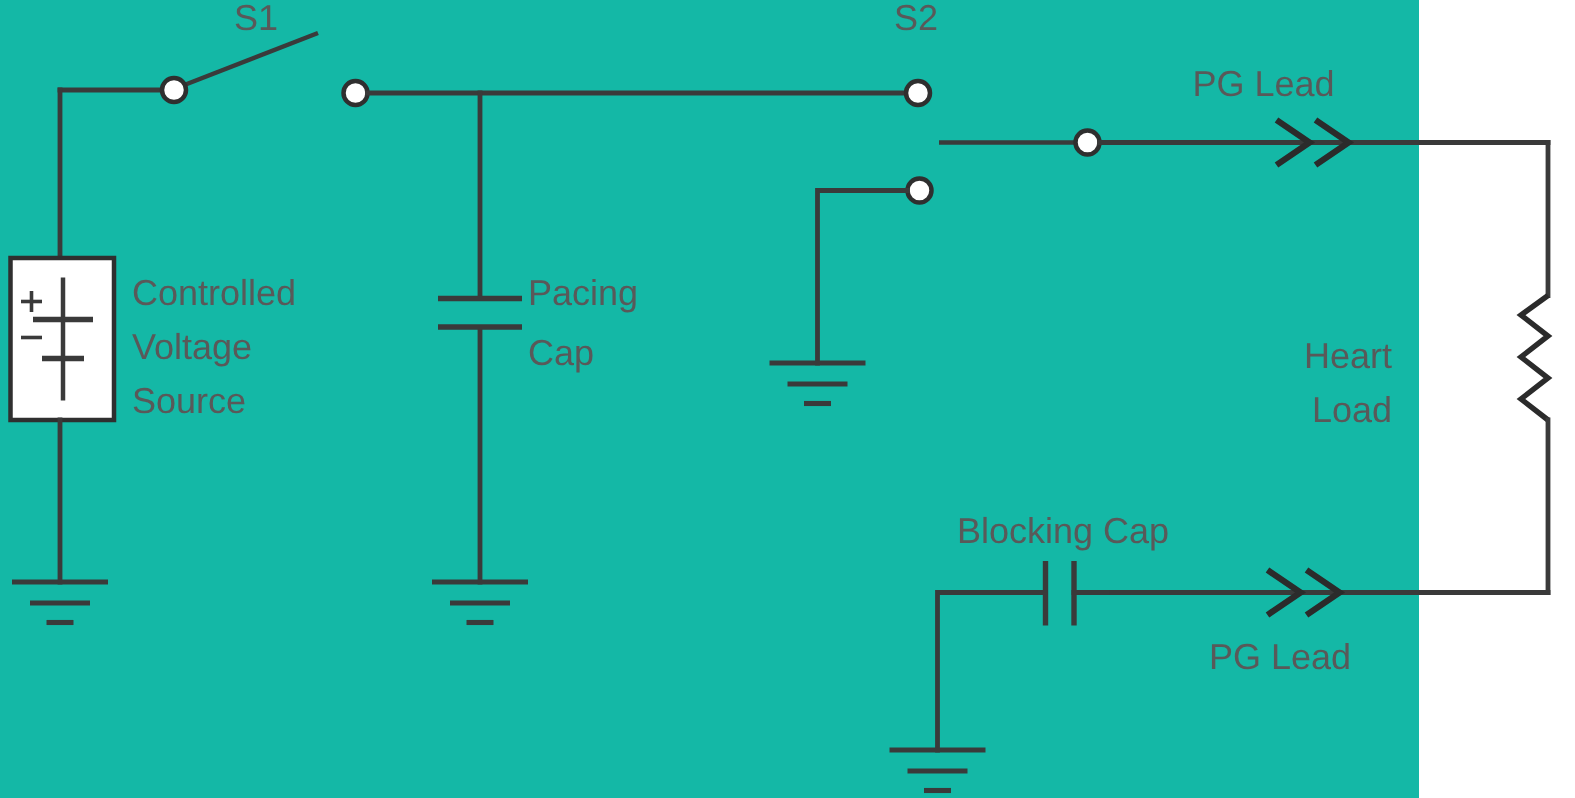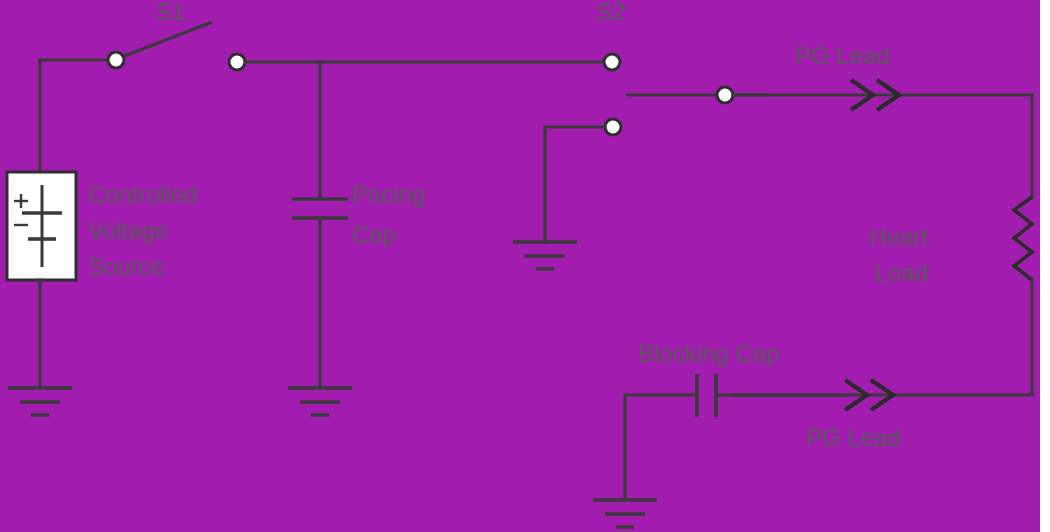--- a/index.html
+++ b/index.html
@@ -8,23 +8,23 @@
     background: #ffffff;
   }
   body {
     width: 1050px;
     height: 532px;
     font-family: "Liberation Sans", sans-serif;
     overflow: hidden;
   }
   #diagram-root {
     position: relative;
-    width: 1040px;
+    width: 946px;
     height: 532px;
-    background: #a21caf;
+    background: #14b8a6;
   }
   svg#circuit {
     display: block;
     width: 1050px;
     height: 532px;
   }
   .wire {
     stroke: #3a3a3a;
     stroke-width: 3.2;
     fill: none;

